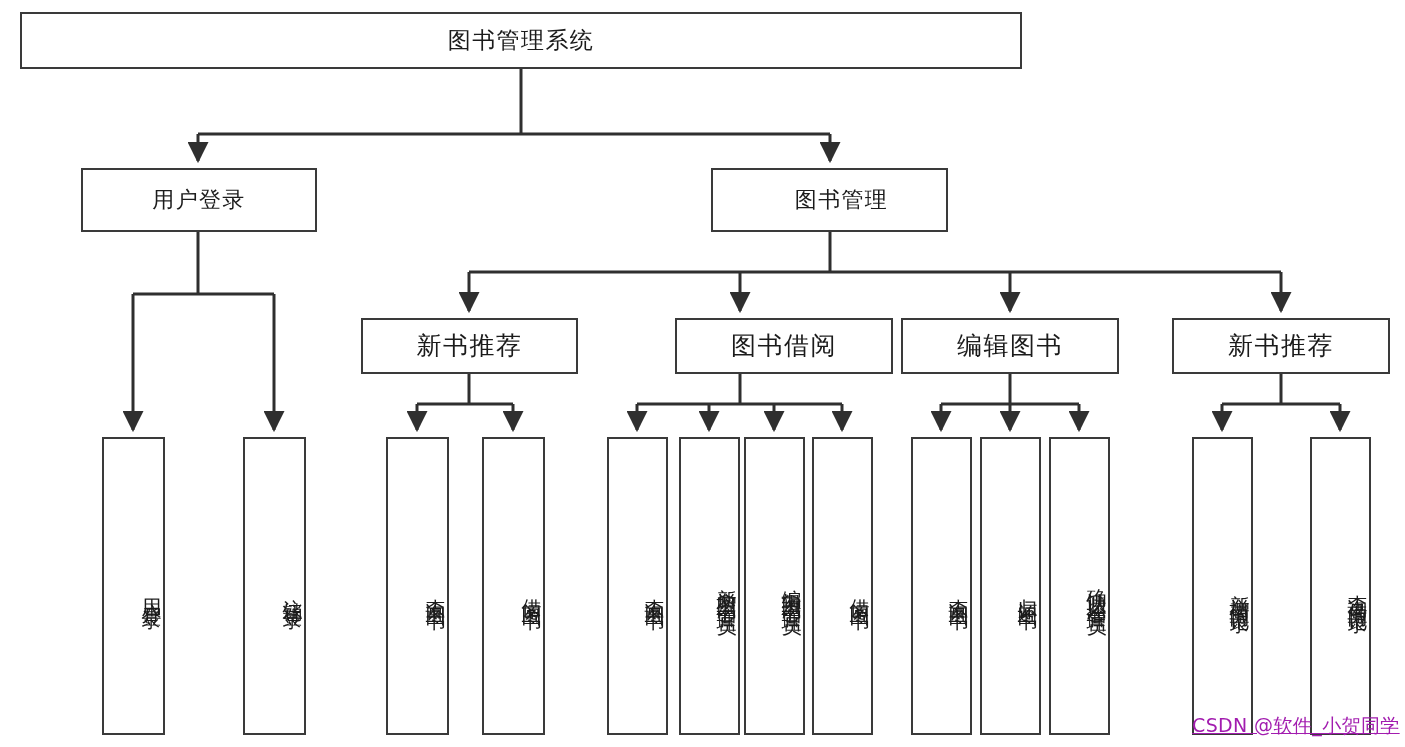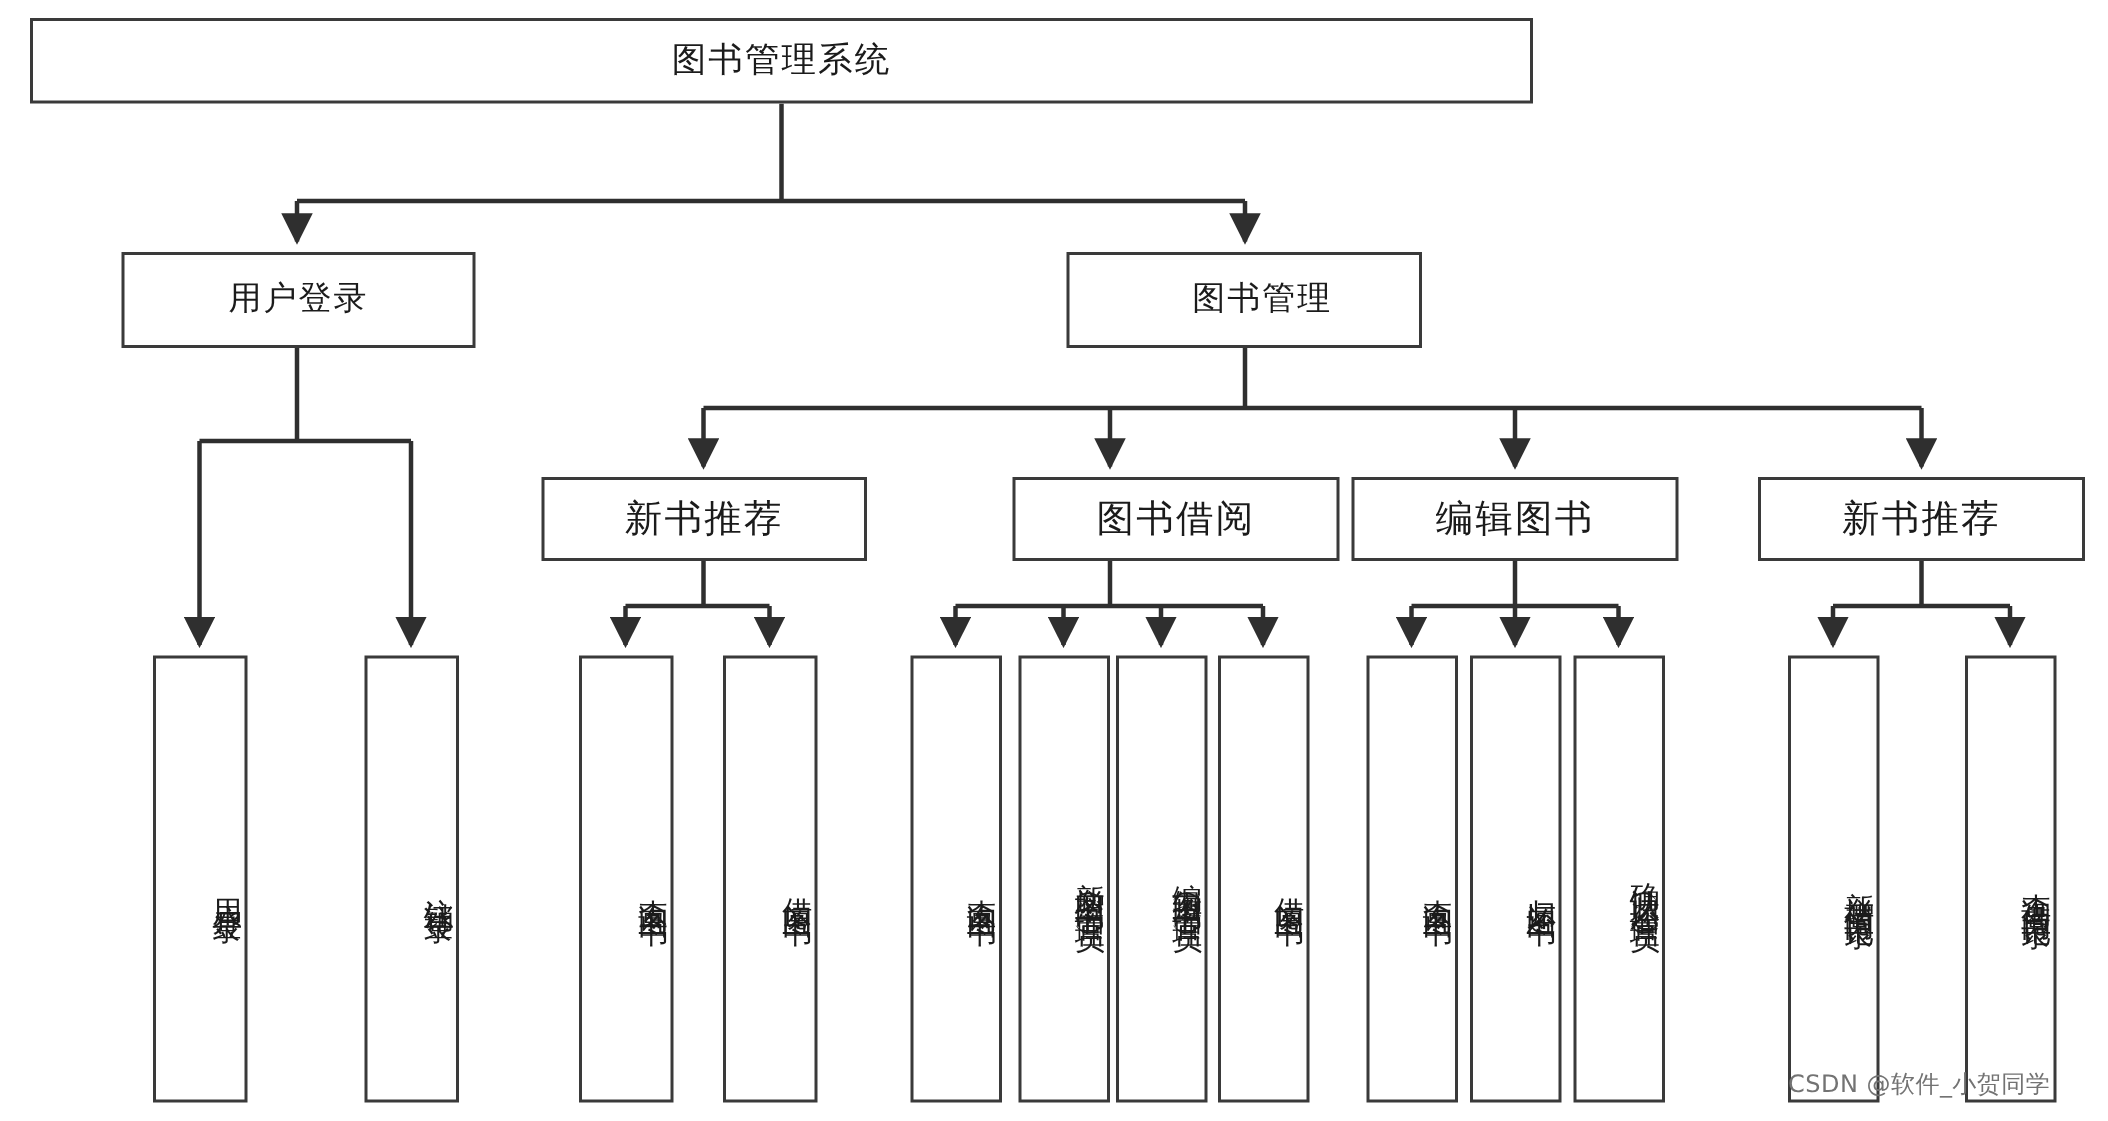--- a/index.html
+++ b/index.html
@@ -49,25 +49,26 @@
   }
   .node.vertical .label{
     letter-spacing:0.20em;
   }
   #n-root{ font-size:23px; }
   .lvl2{ font-size:22px; }
   .lvl3{ font-size:25px; }
   .leaf{ font-size:20px; }
   .watermark{
     position:absolute;
-    color:#737373;
-    font-size:16px;
+    color:#a21caf;
+    font-size:19px;
     letter-spacing:0.02em;
     white-space:nowrap;
     user-select:none;
+    text-decoration:underline;
   }
 </style>
 </head>
 <body>
 
 <div id="canvas">
 
   <svg id="wires" viewBox="0 0 1405 747" xmlns="http://www.w3.org/2000/svg">
     <defs>
       <marker id="arrow" viewBox="0 0 10 10" refX="9" refY="5" markerWidth="7" markerHeight="7" orient="auto-start-reverse">

